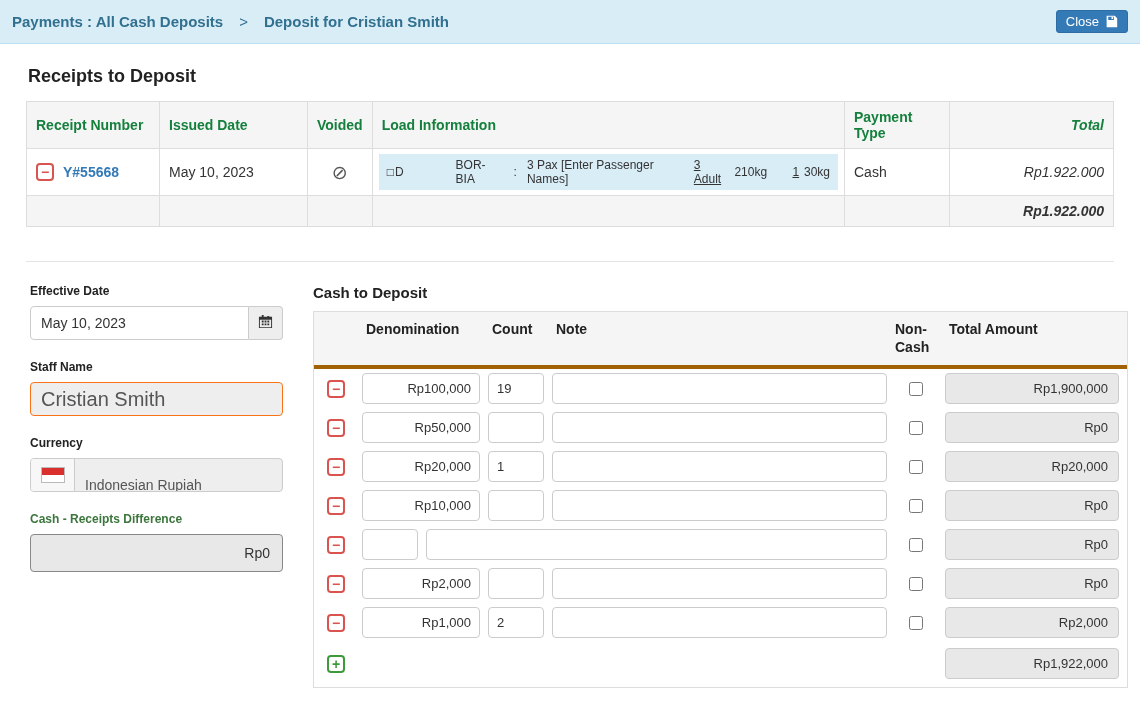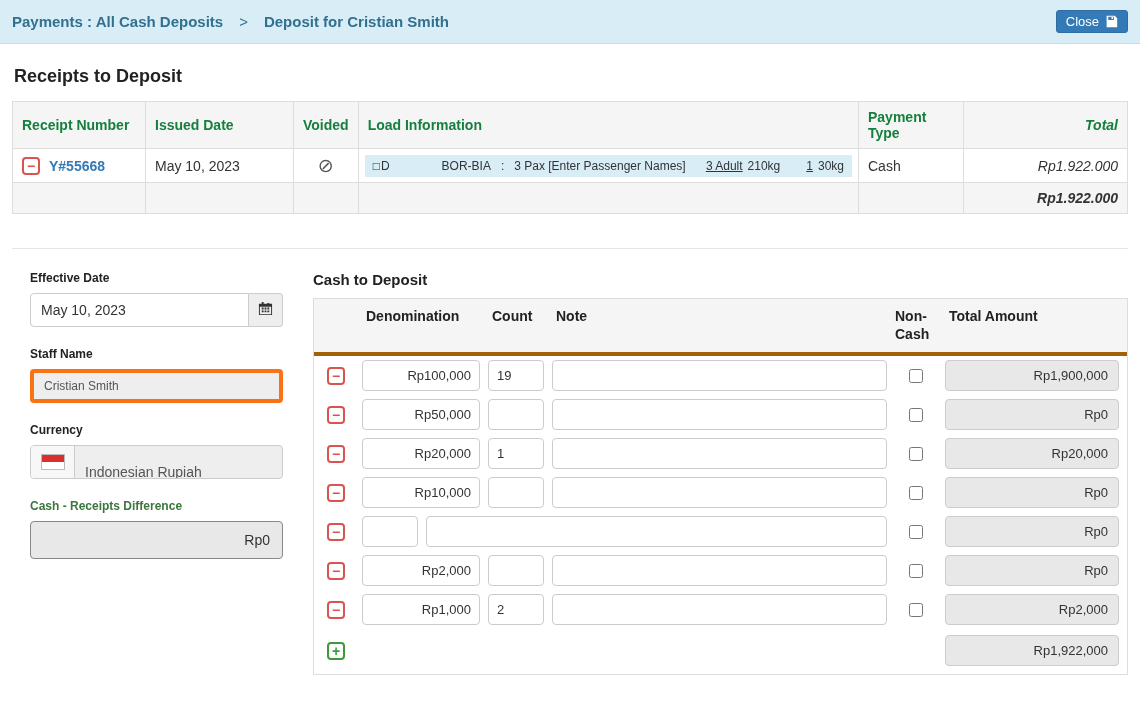--- a/index.html
+++ b/index.html
@@ -10,21 +10,21 @@
   
   .topbar { height:44px; background:#d9edf7; border-bottom:1px solid #bcdff1;
             display:flex; align-items:center; justify-content:space-between; padding:0 12px; }
   .crumbs { display:flex; align-items:center; gap:16px; font-size:15px; font-weight:bold; color:#31708f; }
   .crumbs .sep { font-weight:normal; color:#31708f; }
   .btn-close { background:#337ab7; border:1px solid #2e6da4; color:#fff; font-size:13px;
                border-radius:3px; padding:3px 9px; display:flex; align-items:center; gap:6px; cursor:pointer; }
   .btn-close svg { display:block; }
 
   
-  .content { padding:0 12px; }
+  .content { padding:0 26px; }
   .section-title { font-size:18px; font-weight:bold; margin:22px 0 14px 2px; color:#222; }
 
   
   table.receipts { width:100%; border-collapse:collapse; font-size:14px; }
   table.receipts th, table.receipts td { border:1px solid #ddd; padding:7px 9px; text-align:left; vertical-align:middle; }
   table.receipts thead th { background:#f5f5f5; font-weight:bold; color:#15803d; }
   table.receipts th.num, table.receipts td.num { text-align:right;font-style:italic; }
   table.receipts tfoot td { background:#f5f5f5; }
   table.receipts tfoot td.num { font-weight:bold; }
   .receipt-cell { display:flex; align-items:center; gap:9px; }
@@ -56,21 +56,21 @@
   .field-label.green { color:#3c763d; margin-top:22px; }
   .stack > .field-label:not(:first-child) { margin-top:20px; }
 
   .input-group { display:flex; width:100%; }
   .text-input { height:34px; border:1px solid #ccc; border-radius:4px; padding:0 10px;
                 font-size:14px; font-family:"Liberation Sans",sans-serif; color:#333; width:100%; background:#fff; }
   .input-group .text-input { border-top-right-radius:0; border-bottom-right-radius:0; }
   .addon-btn { width:40px; height:34px; border:1px solid #ccc; border-left:none; background:#eee;
                border-radius:0 4px 4px 0; display:flex; align-items:center; justify-content:center; cursor:pointer; }
   .disabled-input { background:#eee; color:#555; display:flex; align-items:center; height:34px;
-                    border:4px solid #f97316; border-radius:4px; padding:0 10px; font-size:12px; }
+                    border:1px solid #f97316; border-radius:4px; padding:0 10px; font-size:20px; }
   .currency-group { display:flex; height:34px; border:1px solid #ccc; border-radius:4px; overflow:hidden; background:#eee; }
   .flag-addon { width:44px; background:#f7f7f7; border-right:1px solid #ccc; display:flex; align-items:center; justify-content:center; }
   .flag-id { width:24px; height:16px; border:1px solid #bbb; display:flex; flex-direction:column; }
   .flag-id .top { flex:1; background:#d9302e; }
   .flag-id .bot { flex:1; background:#fff; }
   .currency-text { display:flex; align-items:center; padding:0 10px; font-size:14px; color:#555;margin-top:20px; }
   .diff-box { height:38px; background:#e8e8e8; border:1px solid #888; border-radius:4px;
               display:flex; align-items:center; justify-content:flex-end; padding:0 12px; font-size:14px; color:#333; }
 
   

